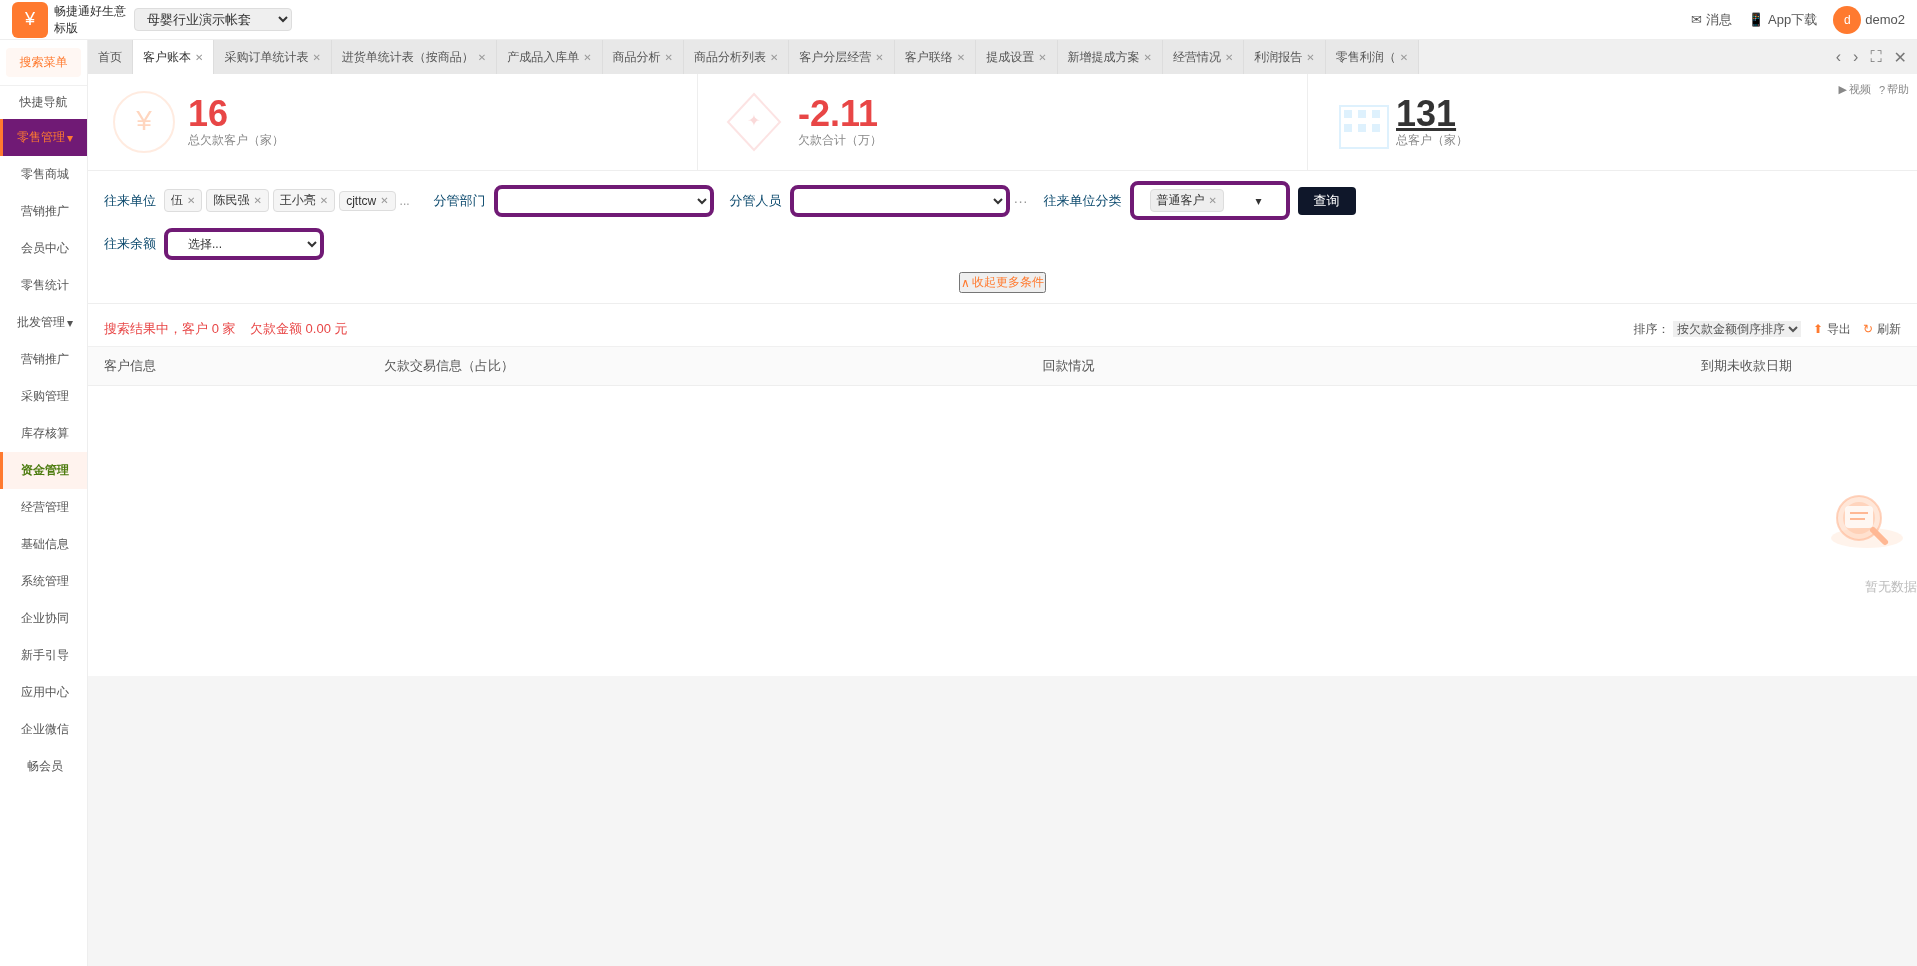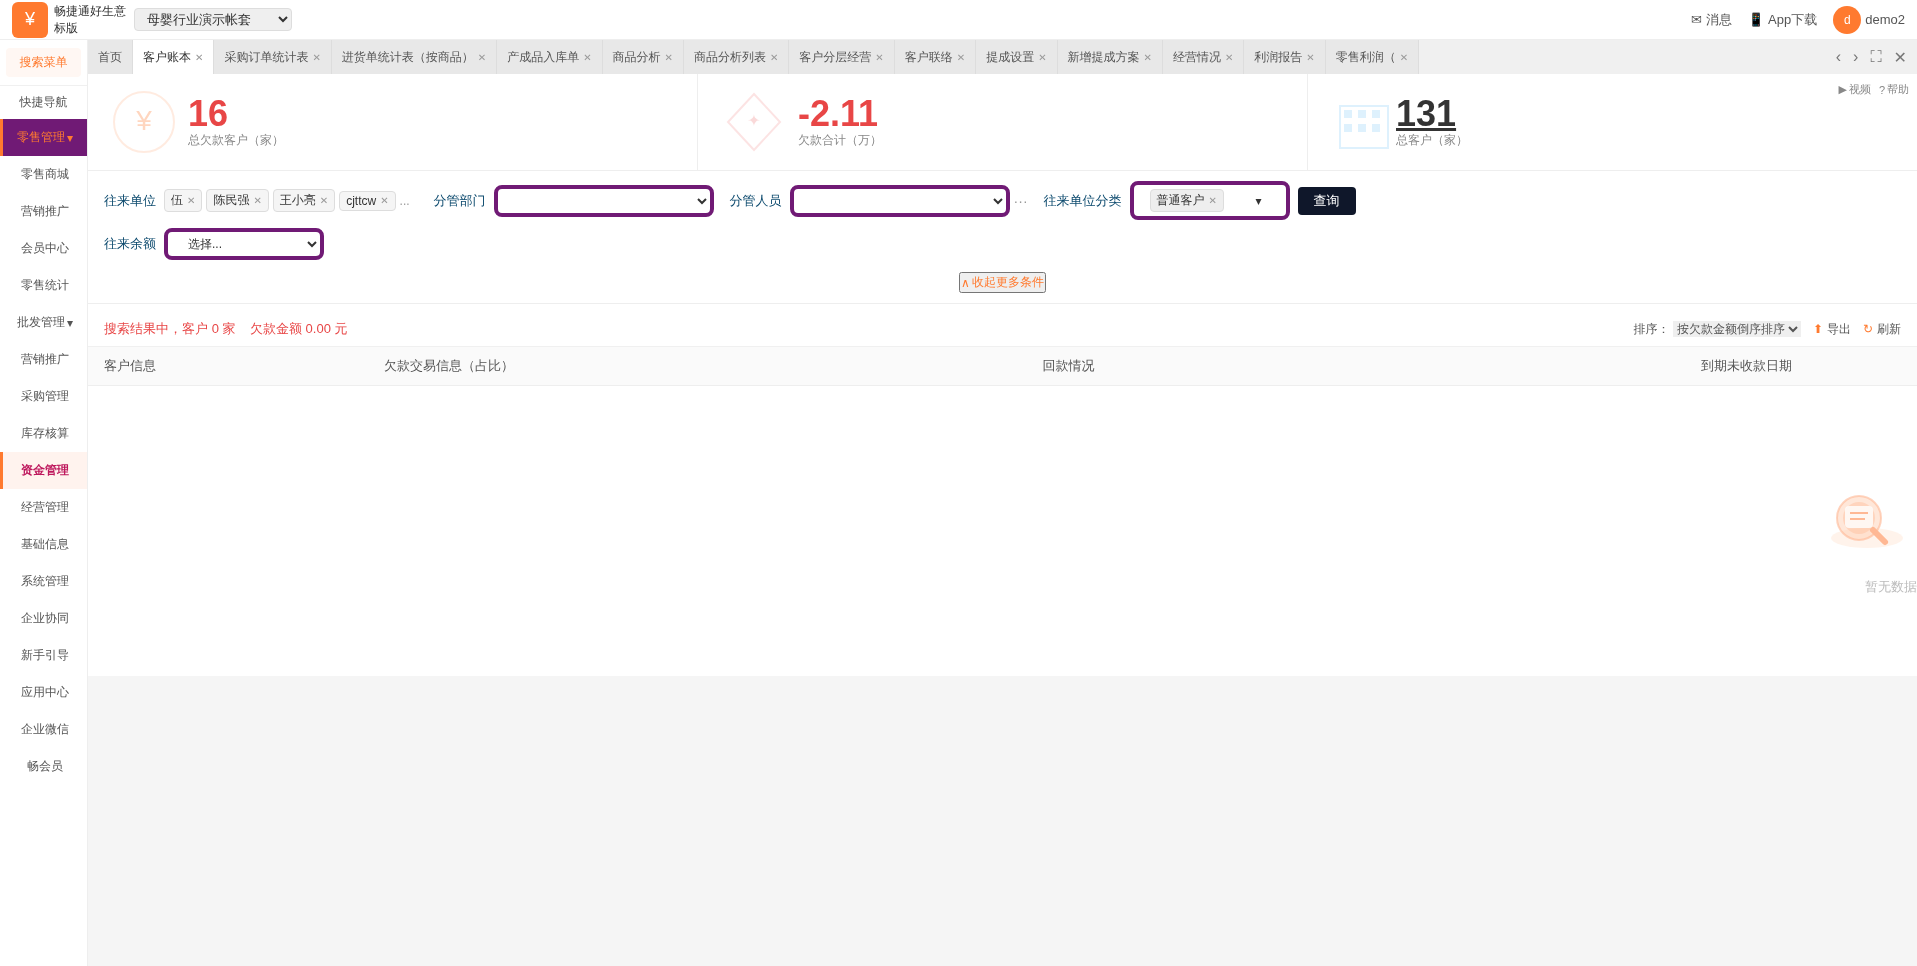--- a/index.html
+++ b/index.html
@@ -152,21 +152,21 @@
     </div>
     <div class="sidebar-item">
       <span>营销推广</span>
     </div>
     <div class="sidebar-item">
       <span>采购管理</span>
     </div>
     <div class="sidebar-item">
       <span>库存核算</span>
     </div>
-    <div class="sidebar-item" style="color:#be185d; background:#fff3ee; border-left:3px solid #ff7a2f; font-weight:bold;">
+    <div class="sidebar-item" style="color:#4d7c0f; background:#fff3ee; border-left:3px solid #ff7a2f; font-weight:bold;">
       <span>资金管理</span>
     </div>
     <div class="sidebar-item">
       <span>经营管理</span>
     </div>
     <div class="sidebar-item">
       <span>基础信息</span>
     </div>
     <div class="sidebar-item">
       <span>系统管理</span>

